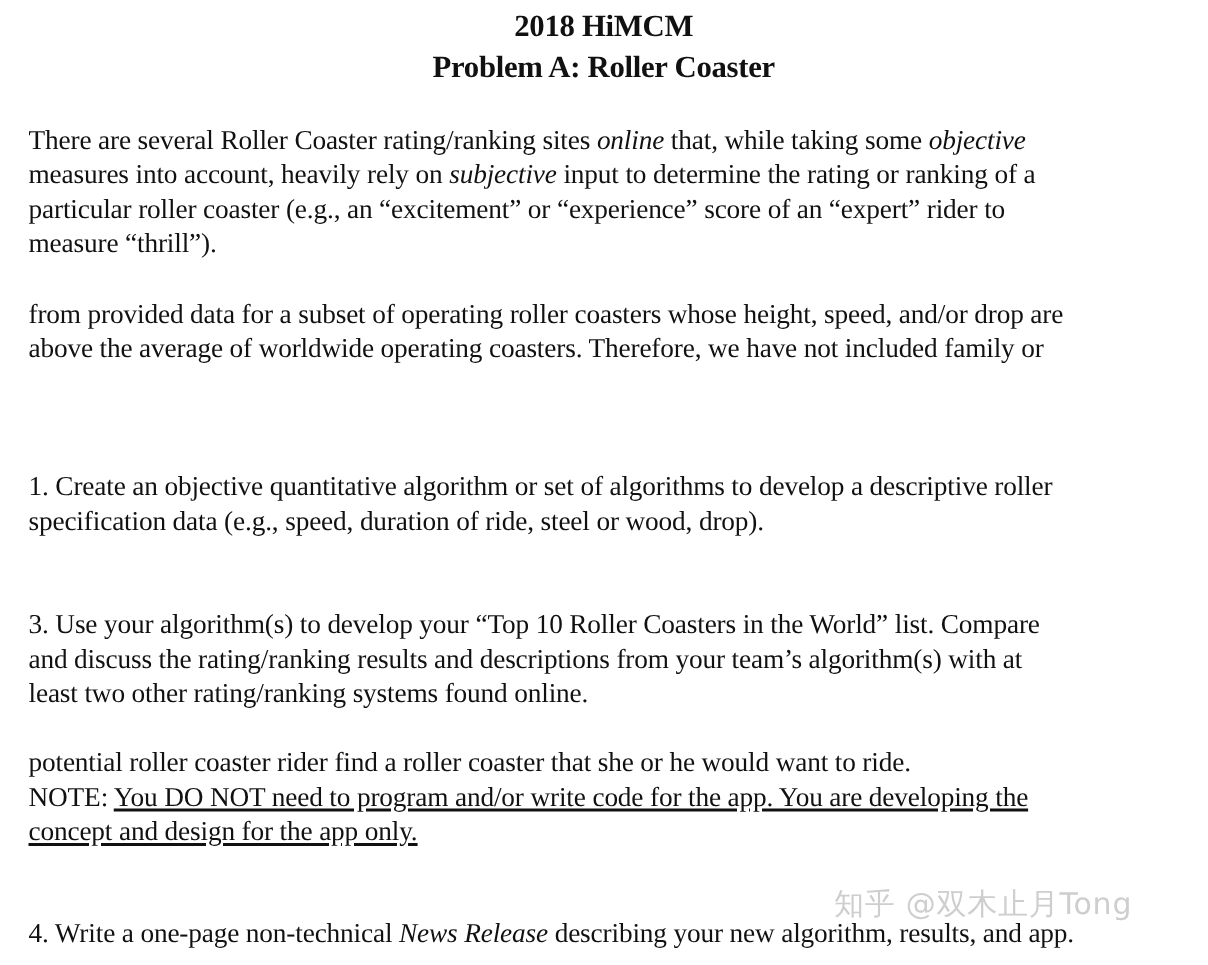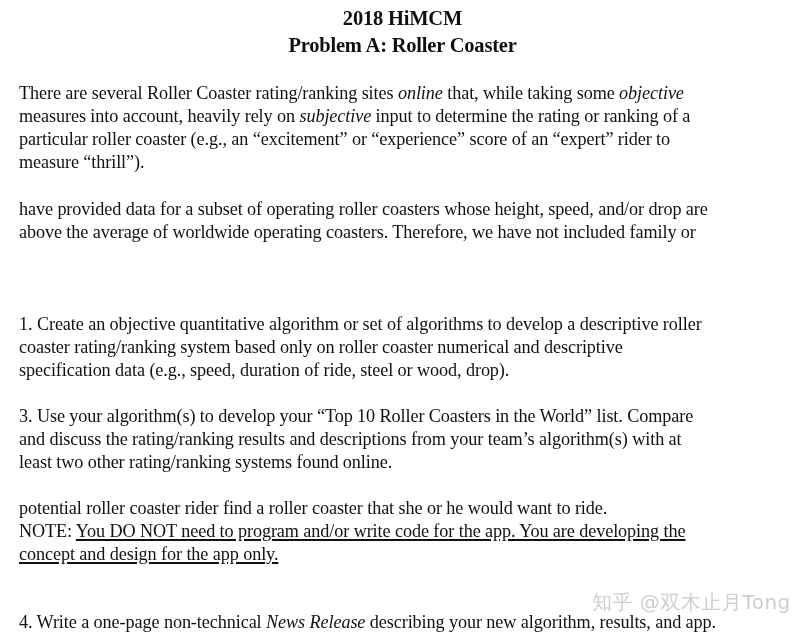--- a/index.html
+++ b/index.html
@@ -54,48 +54,46 @@
     .watermark {
       position: absolute;
       left: 556px;
       top: 589px;
       font-family: "DejaVu Sans", sans-serif;
       font-size: 20px;
       color: rgba(190,190,190,0.75);
       white-space: nowrap;
       letter-spacing: 0.5px;
       pointer-events: none;
-      margin-left: 36px;
     }
   </style>
 </head>
 <body>
 
 <div class="page">
 
   <div class="title-block">
     <div>2018 HiMCM</div>
     <div>Problem A: Roller Coaster</div>
   </div>
 
   <p class="para" style="top:82px;">
     <span class="line"><span>There are several Roller Coaster rating/ranking sites </span><i>online</i><span> that, while taking some </span><i>objective</i></span>
     <span class="line"><span>measures into account, heavily rely on </span><i>subjective</i><span> input to determine the rating or ranking of a</span></span>
     <span class="line">particular roller coaster (e.g., an “excitement” or “experience” score of an “expert” rider to</span>
     <span class="line">measure “thrill”).</span>
   </p>
 
   <p class="para" style="top:198px;">
-    <span class="line">have provided data for a subset of operating roller coasters whose height, speed, and/or drop are</span>
+    <span class="line">from provided data for a subset of operating roller coasters whose height, speed, and/or drop are</span>
     <span class="line">above the average of worldwide operating coasters. Therefore, we have not included family or</span>
   </p>
 
   <p class="para" style="top:313px;">
     <span class="line">1. Create an objective quantitative algorithm or set of algorithms to develop a descriptive roller</span>
-    <span class="line">coaster rating/ranking system based only on roller coaster numerical and descriptive</span>
     <span class="line">specification data (e.g., speed, duration of ride, steel or wood, drop).</span>
   </p>
 
   <p class="para" style="top:405px;">
     <span class="line">3. Use your algorithm(s) to develop your “Top 10 Roller Coasters in the World” list. Compare</span>
     <span class="line">and discuss the rating/ranking results and descriptions from your team’s algorithm(s) with at</span>
     <span class="line">least two other rating/ranking systems found online.</span>
   </p>
 
   <p class="para" style="top:497px;">

